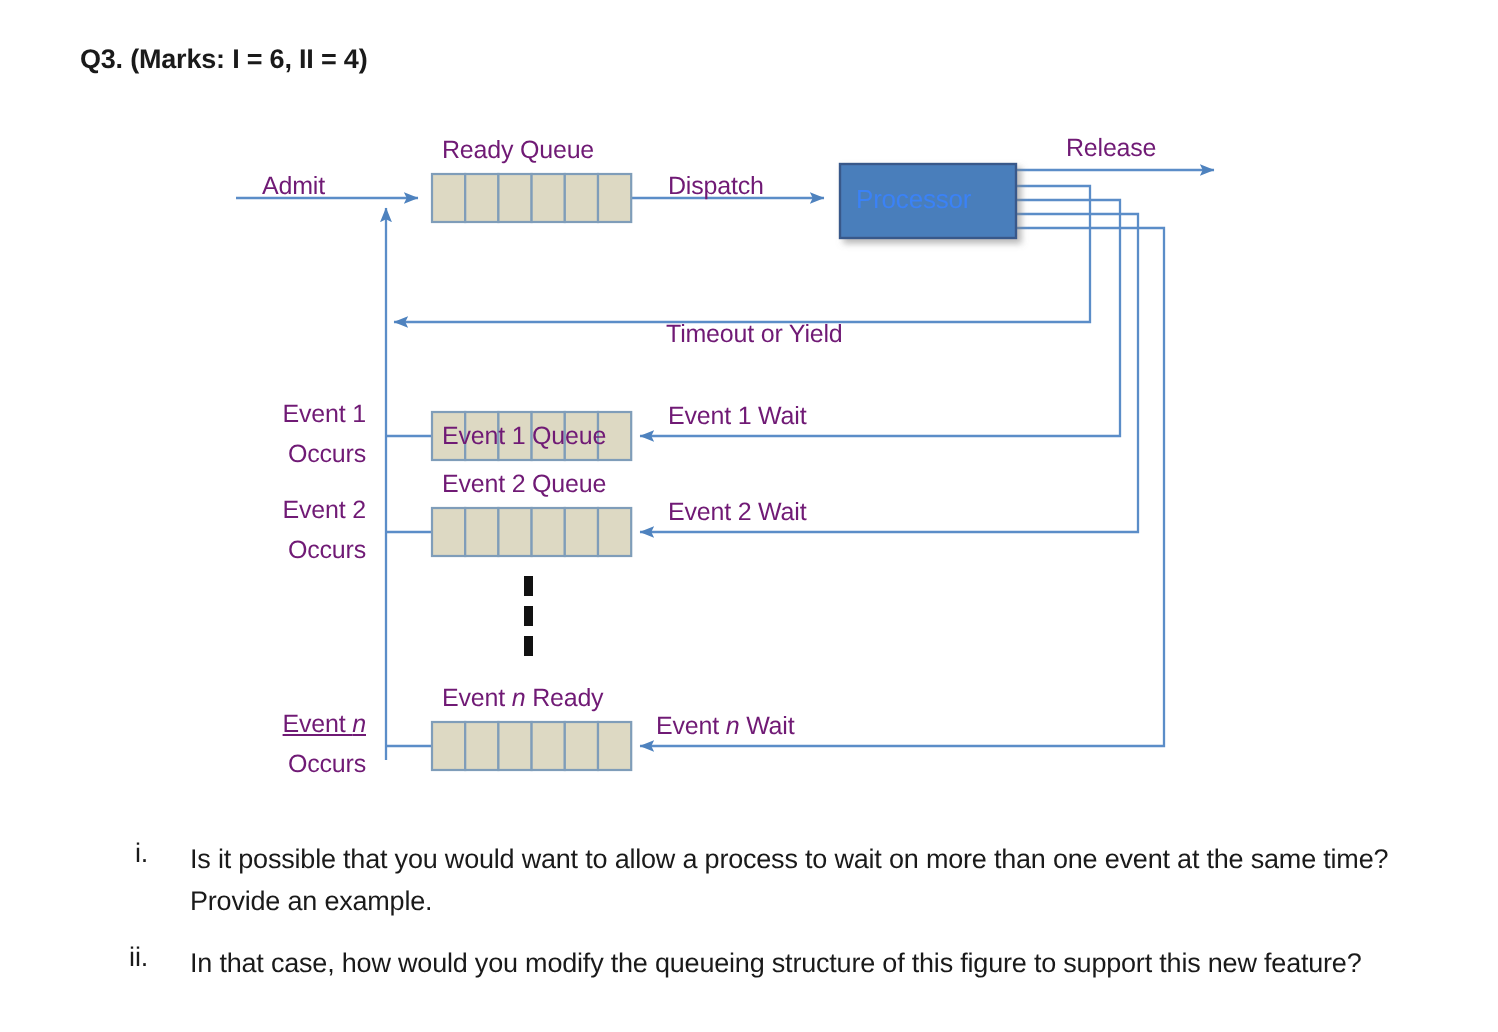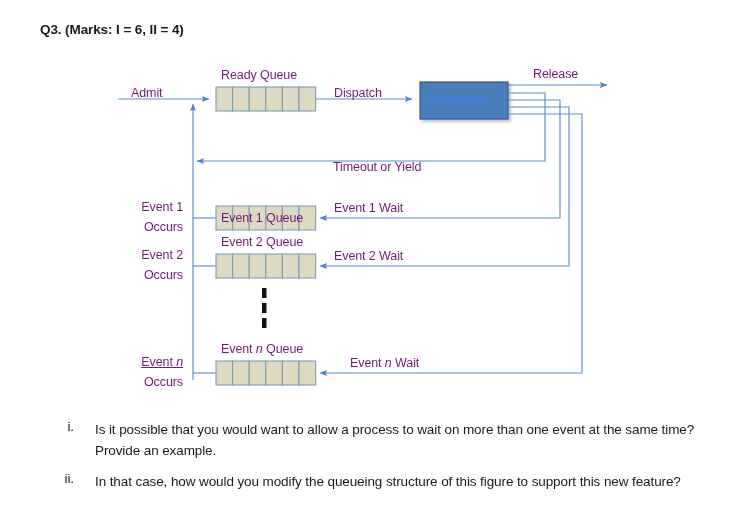--- a/index.html
+++ b/index.html
@@ -222,23 +222,23 @@
     <div class="flabel" style="left:221px; top:127px;margin-top:24px;">Event 1 Queue</div>
     <div class="flabel" style="left:334px; top:141px;">Event 1 Wait</div>
     <div class="flabel right" style="left:85px; top:140px; width:98px;">Event 1</div>
     <div class="flabel right" style="left:85px; top:160px; width:98px;">Occurs</div>
 
     <div class="flabel" style="left:221px; top:175px;">Event 2 Queue</div>
     <div class="flabel" style="left:334px; top:189px;">Event 2 Wait</div>
     <div class="flabel right" style="left:85px; top:188px; width:98px;">Event 2</div>
     <div class="flabel right" style="left:85px; top:208px; width:98px;">Occurs</div>
 
-    <div class="flabel italic-n" style="left:221px; top:282px;"><span>Event </span><em>n</em><span> Queue</span></div>
-
-    <div class="flabel italic-n" style="left:350px; top:296px;"><span>Event </span><em>n</em><span> Wait</span></div>
+    <div class="flabel italic-n" style="left:221px; top:282px;"><span>Event </span><em>n</em><span> Ready</span></div>
+
+    <div class="flabel italic-n" style="left:328px; top:296px;"><span>Event </span><em>n</em><span> Wait</span></div>
 
     <div class="flabel italic-n right" style="left:85px; top:295px; width:98px;text-decoration:underline;"><span>Event </span><em>n</em></div>
 
     <div class="flabel right" style="left:85px; top:315px; width:98px;">Occurs</div>
   </div>
 
   <div class="items">
 
     <div class="item item-i">
       <span class="marker">i.</span>

